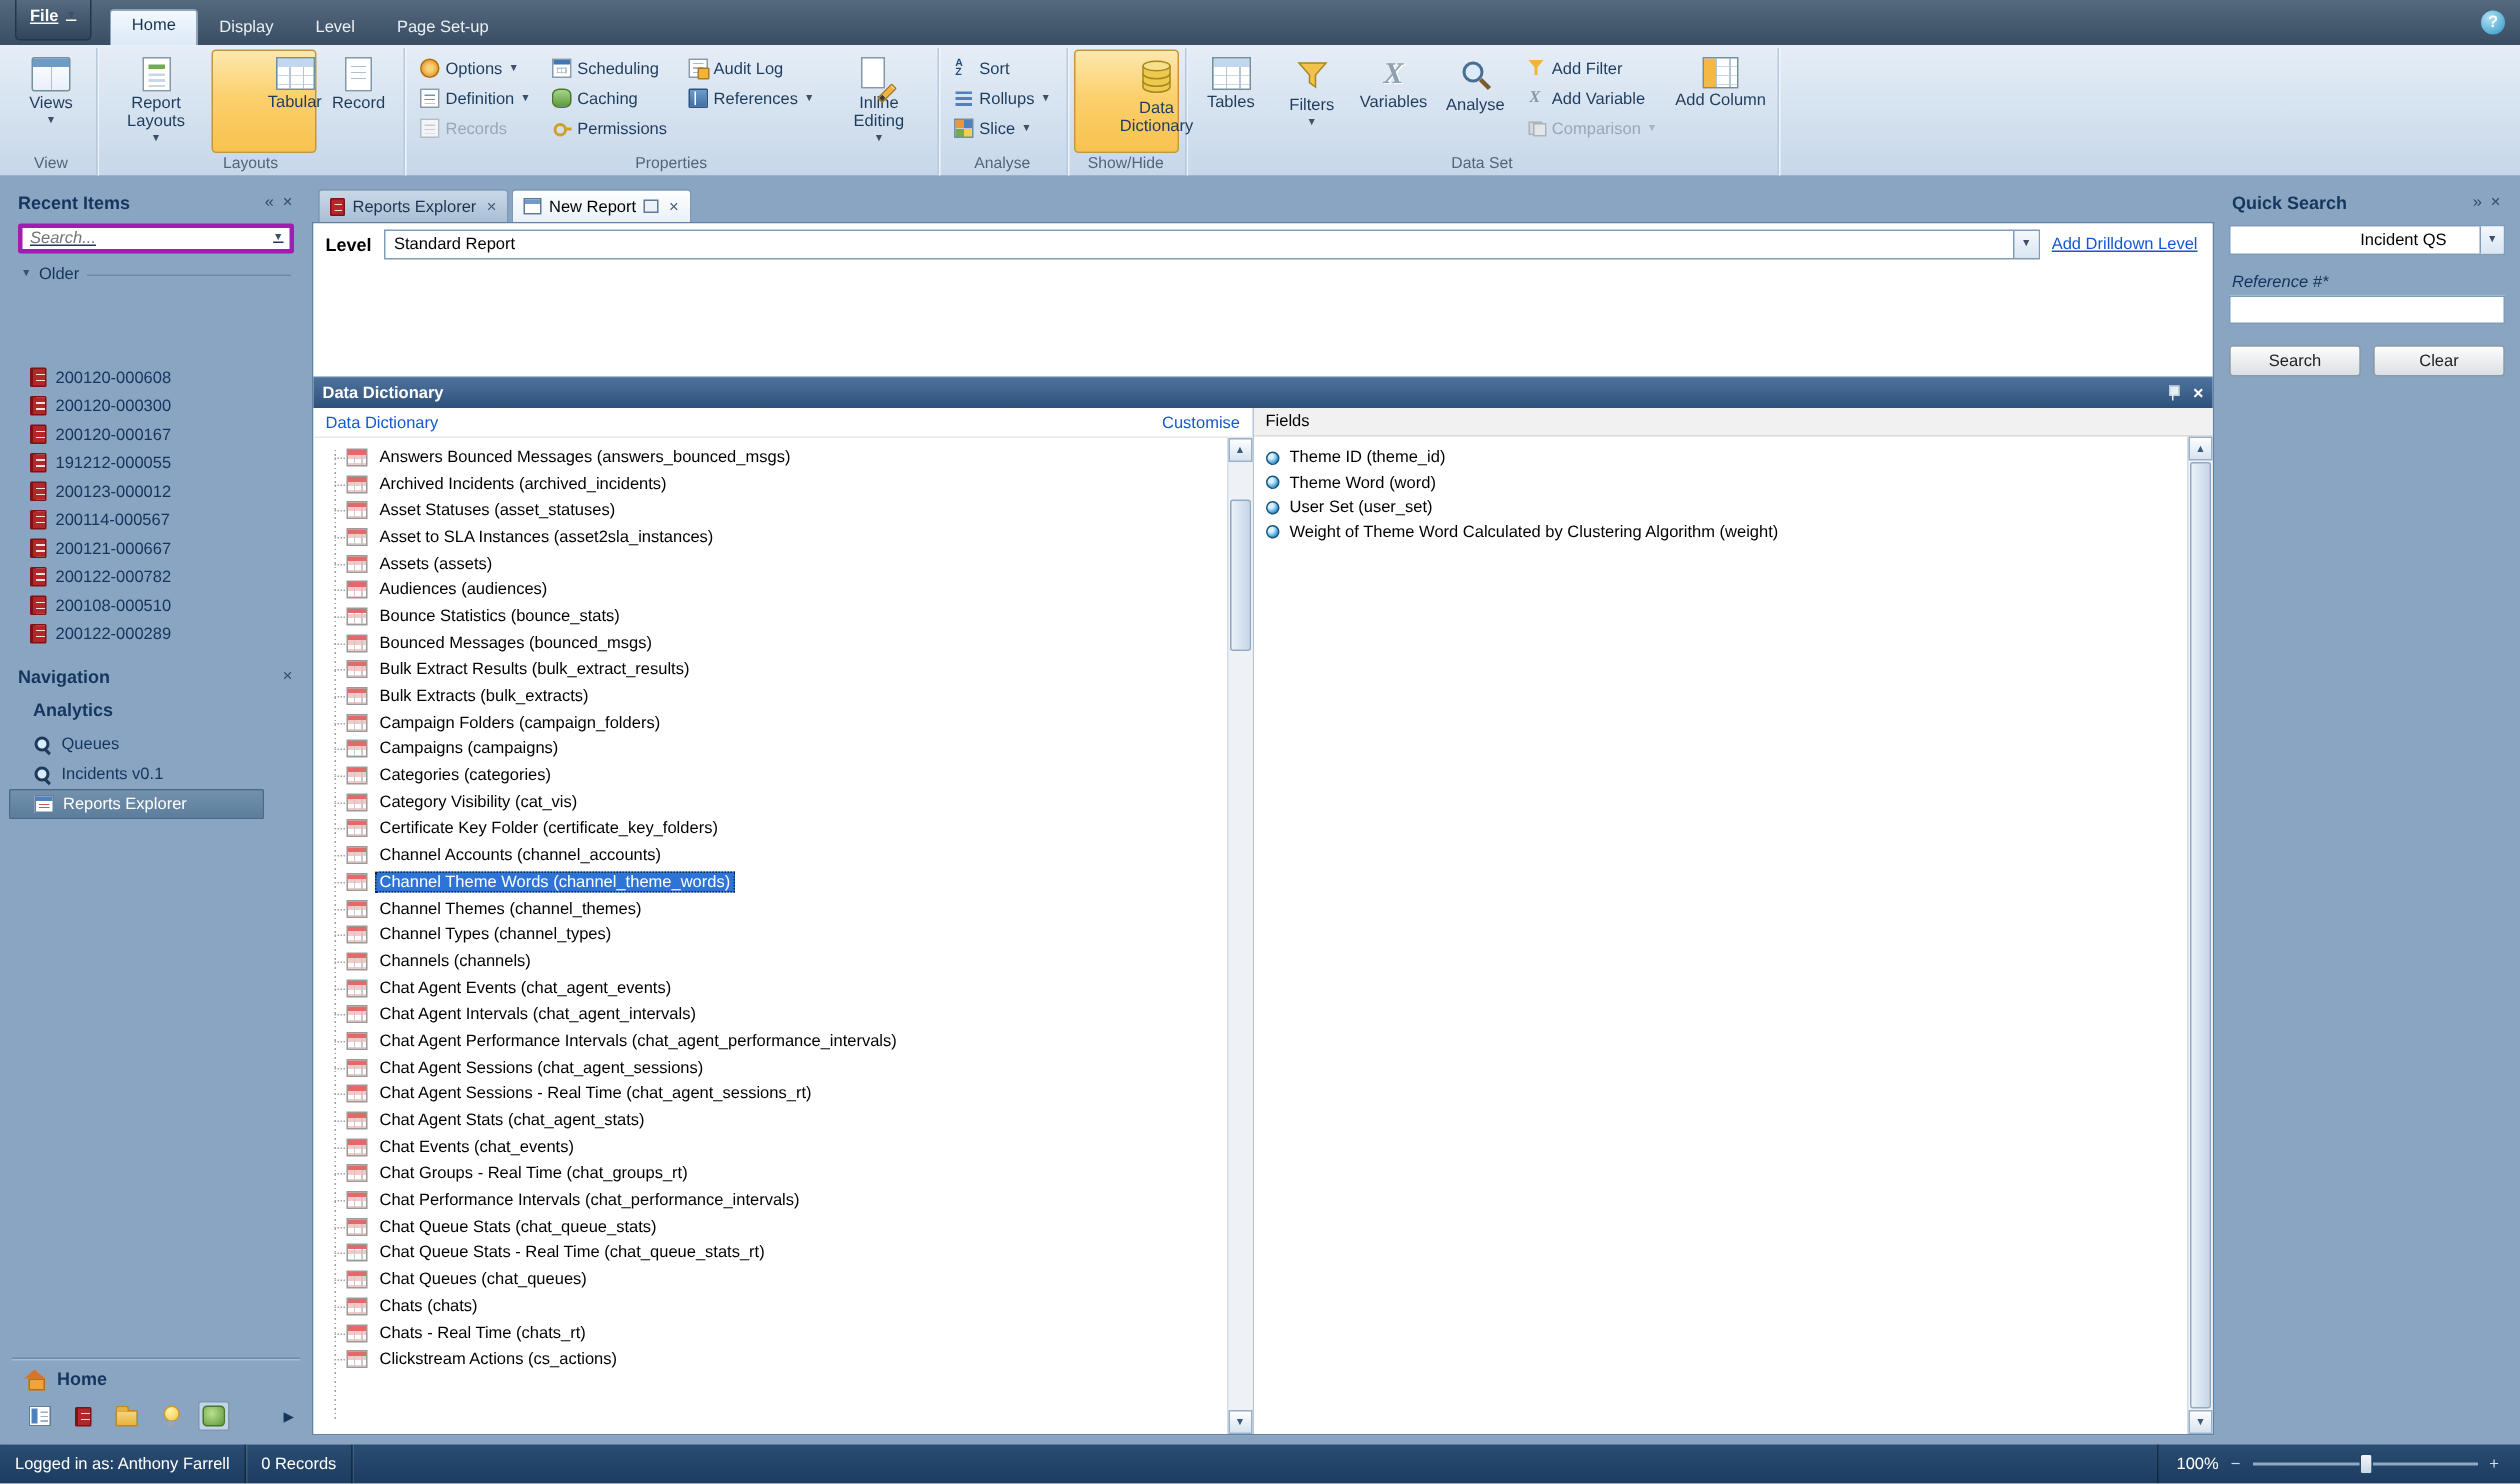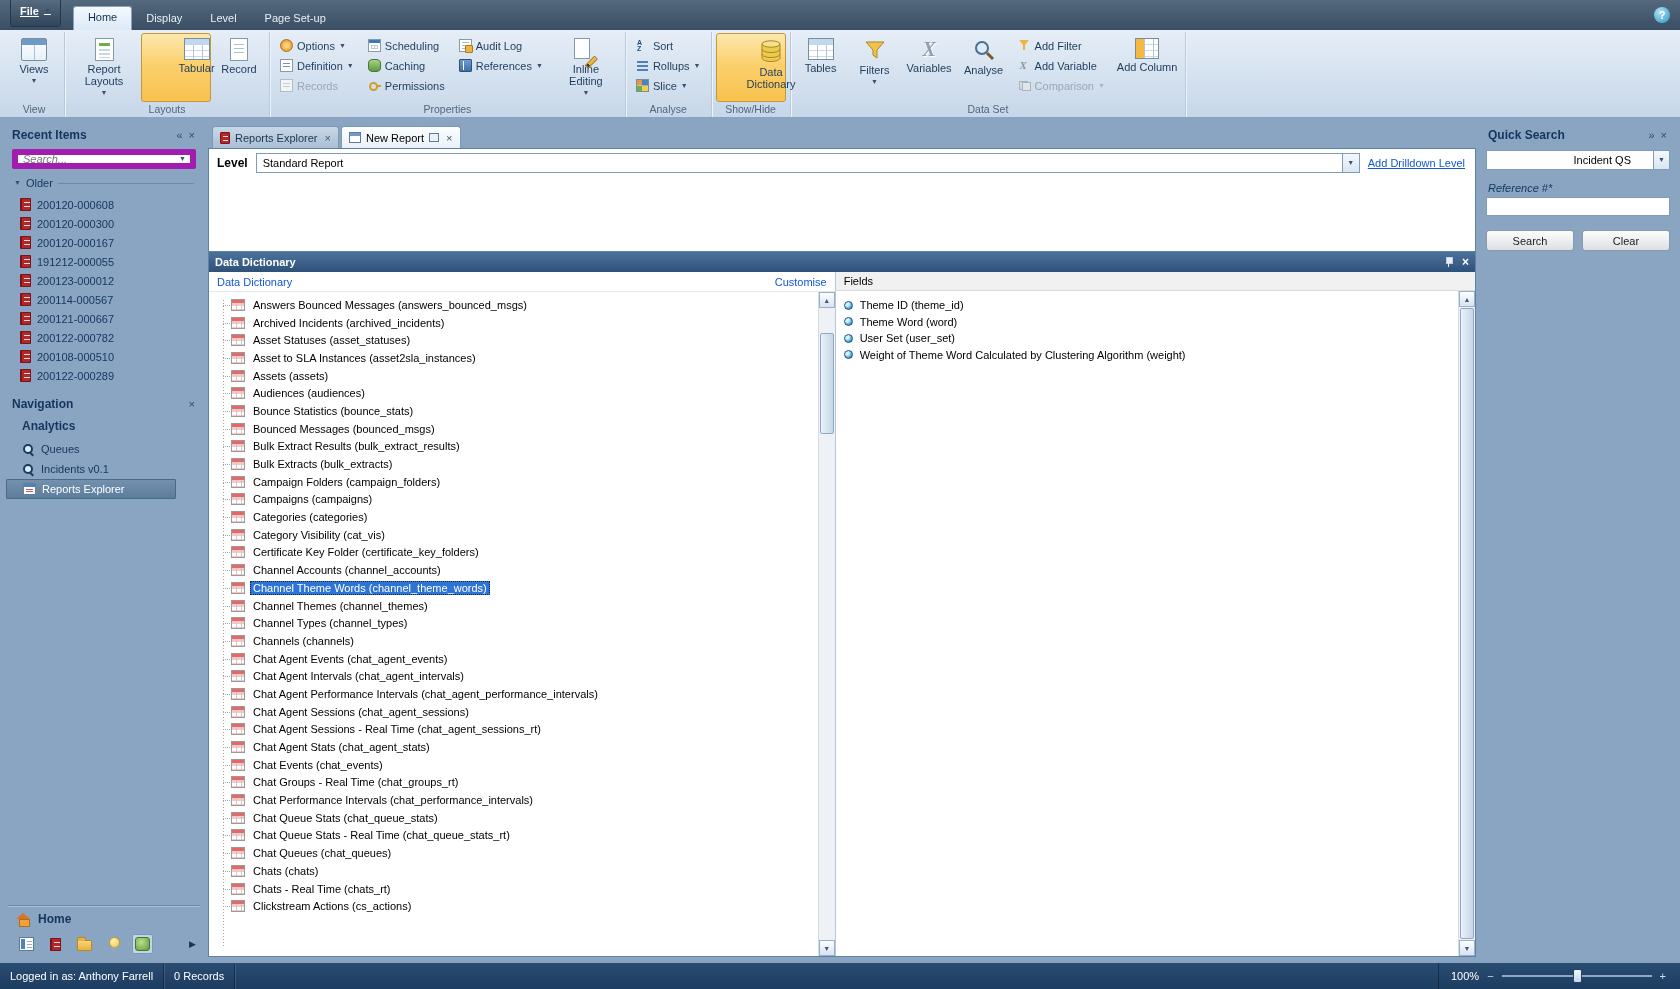--- a/index.html
+++ b/index.html
@@ -106,28 +106,28 @@
   .s-comp::after{content:"";position:absolute;right:0;bottom:1px;width:7px;height:7px;background:#e2e6ea;border:1px solid #aab2ba;}
 
   
   .main{flex:1;display:flex;padding:6px;gap:6px;min-height:0;}
 
   
   .sidebar-left{width:196px;flex:none;display:flex;flex-direction:column;min-height:0;}
   .panel-head{height:22px;display:flex;align-items:center;padding:0 4px 0 6px;}
   .panel-title{font-weight:bold;font-size:12px;color:#14355d;flex:1;}
   .ph-btn{color:#2b4a6c;font-size:11px;padding:0 3px;cursor:default;}
-  .searchbox{height:20px;margin:3px 6px 6px;background:#fff;border:6px solid #a21caf;border-radius:2px;
-             display:flex;align-items:center;}
+  .searchbox{height:20px;margin:3px 6px 6px;background:#fff;border:3px solid #a21caf;border-radius:2px;
+             display:flex;align-items:center;text-decoration:underline;}
   .searchbox input{flex:1;border:none;outline:none;font:italic 11px "Liberation Sans",sans-serif;
                    color:#8b97a3;padding:0 5px;background:transparent;min-width:0;}
   .searchbox .dd{padding:0 4px;}
   .group-row{display:flex;align-items:center;gap:5px;padding:2px 8px 4px;color:#14355d;}
   .group-row .rule{flex:1;height:1px;background:#6d89a8;}
-  .recent-list{padding:2px 0 0 14px;}
+  .recent-list{padding:2px 0 0 14px;margin-top:47px;}
   .recent-row{height:19px;display:flex;align-items:center;gap:6px;color:#14355d;cursor:default;}
   .i-rrpt{width:11px;height:13px;flex:none;border:1px solid #7c1417;border-left-width:2px;border-radius:1px;
     background:repeating-linear-gradient(to bottom,rgba(0,0,0,0) 0 3px,rgba(255,255,255,.85) 3px 4px) 2px 0/6px 100% no-repeat,#b3272b;}
   .nav-panel{flex:1;display:flex;flex-direction:column;min-height:0;margin-top:8px;}
   .nav-section{font-weight:bold;font-size:12px;color:#14355d;padding:4px 0 6px 16px;}
   .nav-item{height:20px;display:flex;align-items:center;gap:6px;padding:0 6px 0 16px;color:#14355d;cursor:default;}
   .nav-item.selected{background:linear-gradient(#7391ad,#5c7d9c);color:#fff;margin-right:26px;
                      border:1px solid #4a6a89;border-radius:1px;}
   .i-mag{width:13px;height:13px;position:relative;flex:none;}
   .i-mag::before{content:"";position:absolute;left:1px;top:1px;width:6px;height:6px;border:2px solid #1d3a5c;

